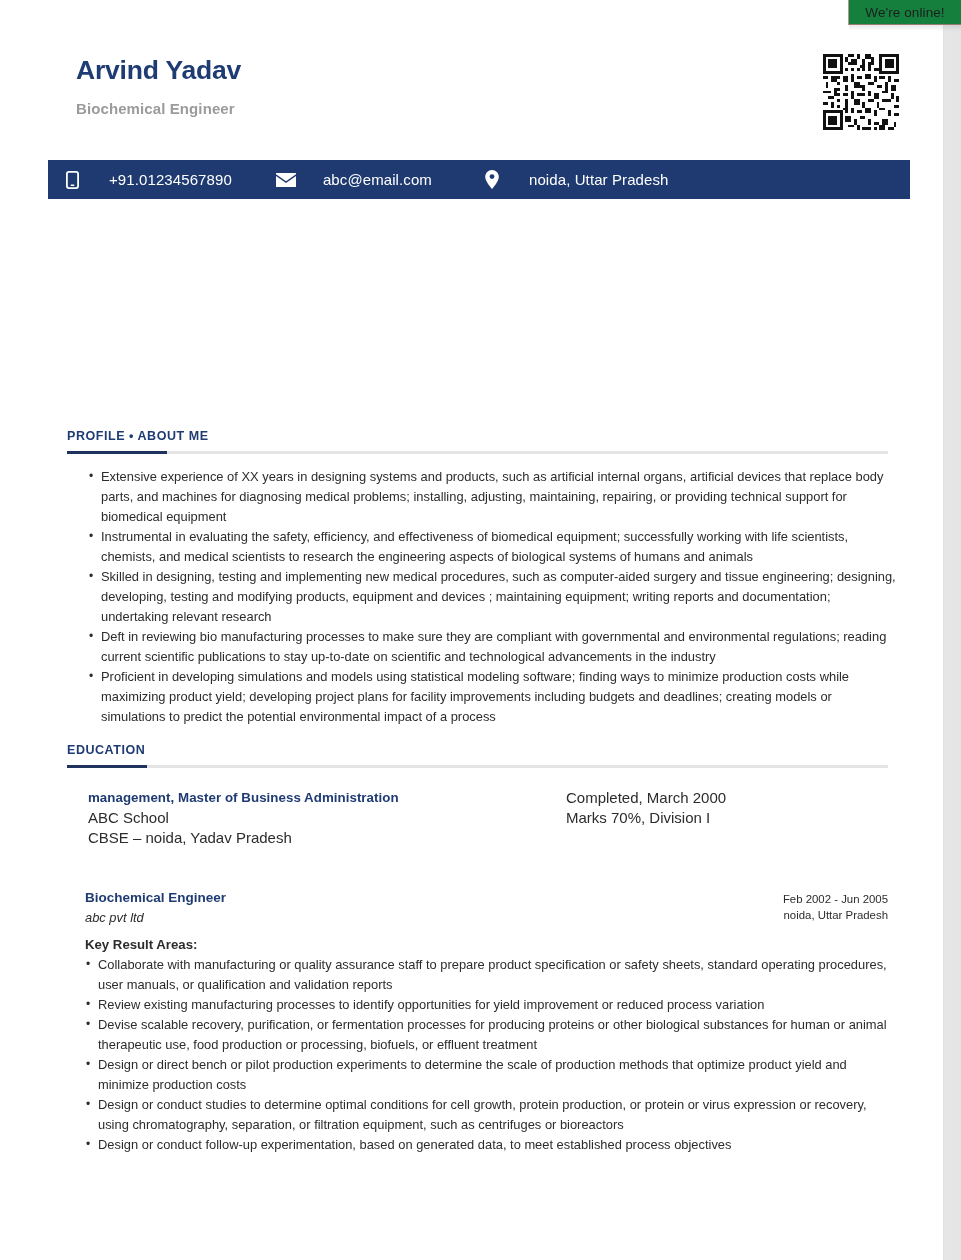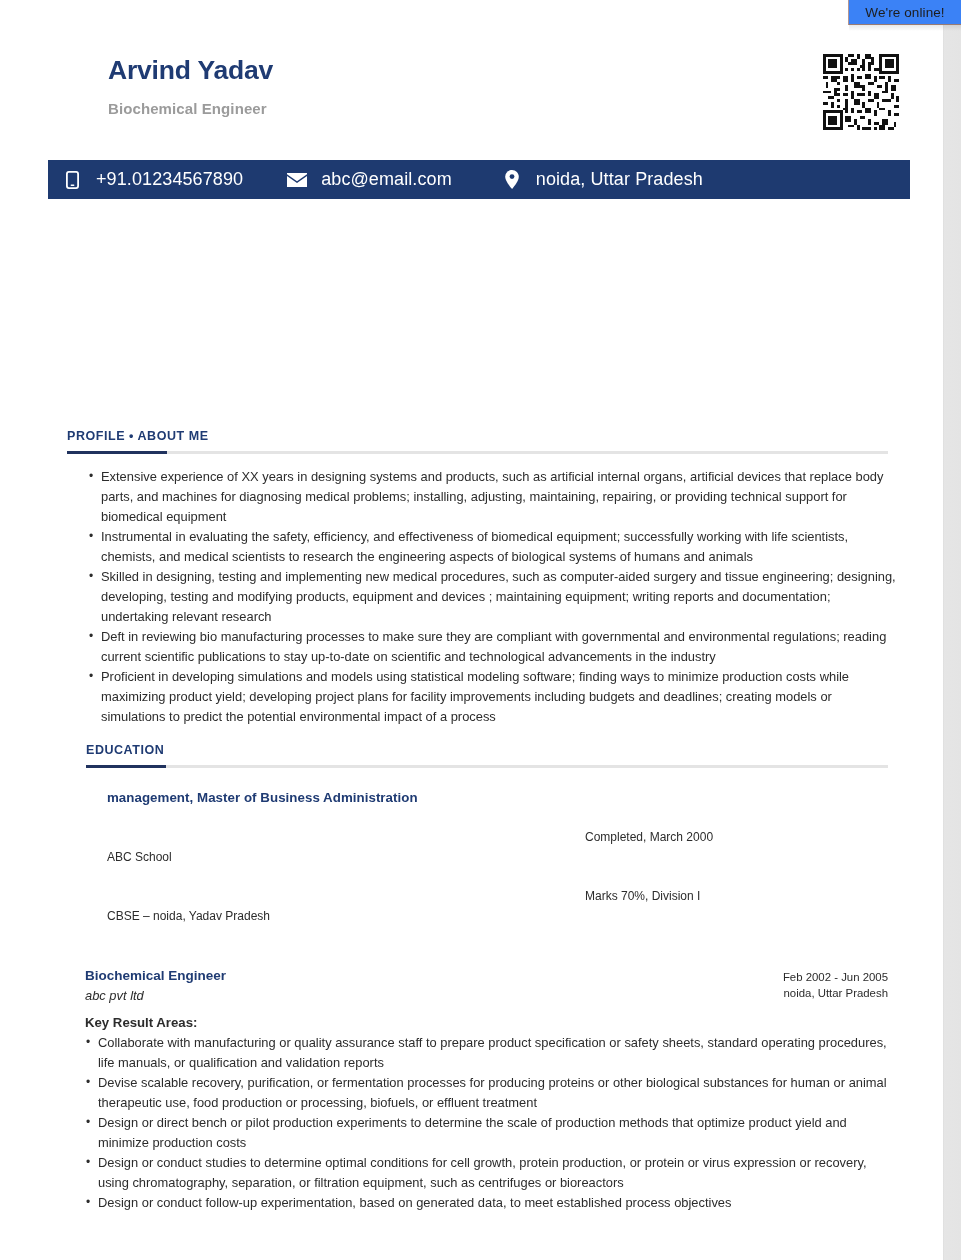--- a/index.html
+++ b/index.html
@@ -17,21 +17,21 @@
     position: relative;
   }
 
   
   .chat-widget {
     position: absolute;
     top: 0;
     left: 848px;
     width: 113px;
     height: 25px;
-    background: #3b82f6;
+    background: #15803d;
     border-left: 1px solid #b39591;
     border-bottom: 1px solid #a9887f;
     color: #1d1d1d;
     font-size: 13.5px;
     line-height: 25px;
     text-align: center;
     letter-spacing: 0.1px;
     z-index: 40;
     cursor: pointer;
   }
@@ -52,21 +52,20 @@
     height: 1260px;
     background: #ffffff;
     box-shadow: 0 0 0 1px rgba(0,0,0,0.02);
   }
 
   
   .doc-header {
     position: relative;
     padding: 48px 0 0 0;
     height: 160px;
-    margin-left: 32px;
   }
   .name {
     position: absolute;
     left: 76px;
     top: 55px;
     font-size: 26.5px;
     font-weight: bold;
     color: #1f3b73;
     letter-spacing: -0.2px;
   }
@@ -113,22 +112,22 @@
   .ci-loc    { margin-left: 50px; }
   .contact-icon {
     width: 20px;
     height: 20px;
     display: flex;
     align-items: center;
     justify-content: center;
     flex: 0 0 auto;
   }
   .contact-text {
-    font-size: 18px;
-    margin-left: 14px;
+    font-size: 15px;
+    margin-left: 27px;
     white-space: nowrap;
     letter-spacing: 0.1px;
   }
 
   
   .section { position: relative; }
   .section-head {
     position: relative;
     padding-left: 67px;
     padding-right: 55px;
@@ -191,24 +190,23 @@
   .edu-left { width: 478px; flex: 0 0 auto; }
   .edu-right { flex: 1 1 auto; }
   .edu-degree {
     font-size: 13.3px;
     font-weight: bold;
     color: #1f3b73;
     letter-spacing: 0.05px;
     line-height: 20px;
   }
   .edu-line {
-    font-size: 12px;
-    color: #2c2c2c;
-    line-height: 20px;
-    margin-top: 39px;
+    font-size: 15px;
+    color: #2c2c2c;
+    line-height: 20px;
   }
   .edu-right .edu-line { line-height: 20px; }
 
   
   .work-block {
     padding: 22px 55px 0 85px;
     position: relative;
   }
   .work-top { display: flex; align-items: flex-start; }
   .work-left { flex: 1 1 auto; }
@@ -408,21 +406,21 @@
       <ul class="bullets">
         <li>Extensive experience of XX years in designing systems and products, such as artificial internal organs, artificial devices that replace body parts, and machines for diagnosing medical problems; installing, adjusting, maintaining, repairing, or providing technical support for biomedical equipment</li>
         <li>Instrumental in evaluating the safety, efficiency, and effectiveness of biomedical equipment; successfully working with life scientists, chemists, and medical scientists to research the engineering aspects of biological systems of humans and animals</li>
         <li>Skilled in designing, testing and implementing new medical procedures, such as computer-aided surgery and tissue engineering; designing, developing, testing and modifying products, equipment and devices ; maintaining equipment; writing reports and documentation; undertaking relevant research</li>
         <li>Deft in reviewing bio manufacturing processes to make sure they are compliant with governmental and environmental regulations; reading current scientific publications to stay up-to-date on scientific and technological advancements in the industry</li>
         <li>Proficient in developing simulations and models using statistical modeling software; finding ways to minimize production costs while maximizing product yield; developing project plans for facility improvements including budgets and deadlines; creating models or simulations to predict the potential environmental impact of a process</li>
       </ul>
     </div>
   </div>
 
-  <div class="section" style="margin-top:16px;padding-left:19px;">
+  <div class="section" style="margin-top:16px;">
     <div class="section-head">
       <div class="section-title">EDUCATION</div>
       <div class="section-rule"></div>
     </div>
     <div class="edu-block">
       <div class="edu-left">
         <div class="edu-degree">management, Master of Business Administration</div>
         <div class="edu-line">ABC School</div>
         <div class="edu-line">CBSE – noida, Yadav Pradesh</div>
       </div>
@@ -443,21 +441,22 @@
         </div>
         <div class="work-right">
           <div class="work-meta">Feb 2002 - Jun 2005</div>
           <div class="work-meta">noida, Uttar Pradesh</div>
         </div>
       </div>
 
       <div class="kra-label">Key Result Areas:</div>
 
       <ul class="bullets work-bullets">
-        <li>Collaborate with manufacturing or quality assurance staff to prepare product specification or safety sheets, standard operating procedures, life manuals, or qualification and validation reports</li>
+        <li>Collaborate with manufacturing or quality assurance staff to prepare product specification or safety sheets, standard operating procedures, user manuals, or qualification and validation reports</li>
+        <li>Review existing manufacturing processes to identify opportunities for yield improvement or reduced process variation</li>
         <li>Devise scalable recovery, purification, or fermentation processes for producing proteins or other biological substances for human or animal therapeutic use, food production or processing, biofuels, or effluent treatment</li>
         <li>Design or direct bench or pilot production experiments to determine the scale of production methods that optimize product yield and minimize production costs</li>
         <li>Design or conduct studies to determine optimal conditions for cell growth, protein production, or protein or virus expression or recovery, using chromatography, separation, or filtration equipment, such as centrifuges or bioreactors</li>
         <li>Design or conduct follow-up experimentation, based on generated data, to meet established process objectives</li>
 
       </ul>
     </div>
   </div>
 
 </div>

